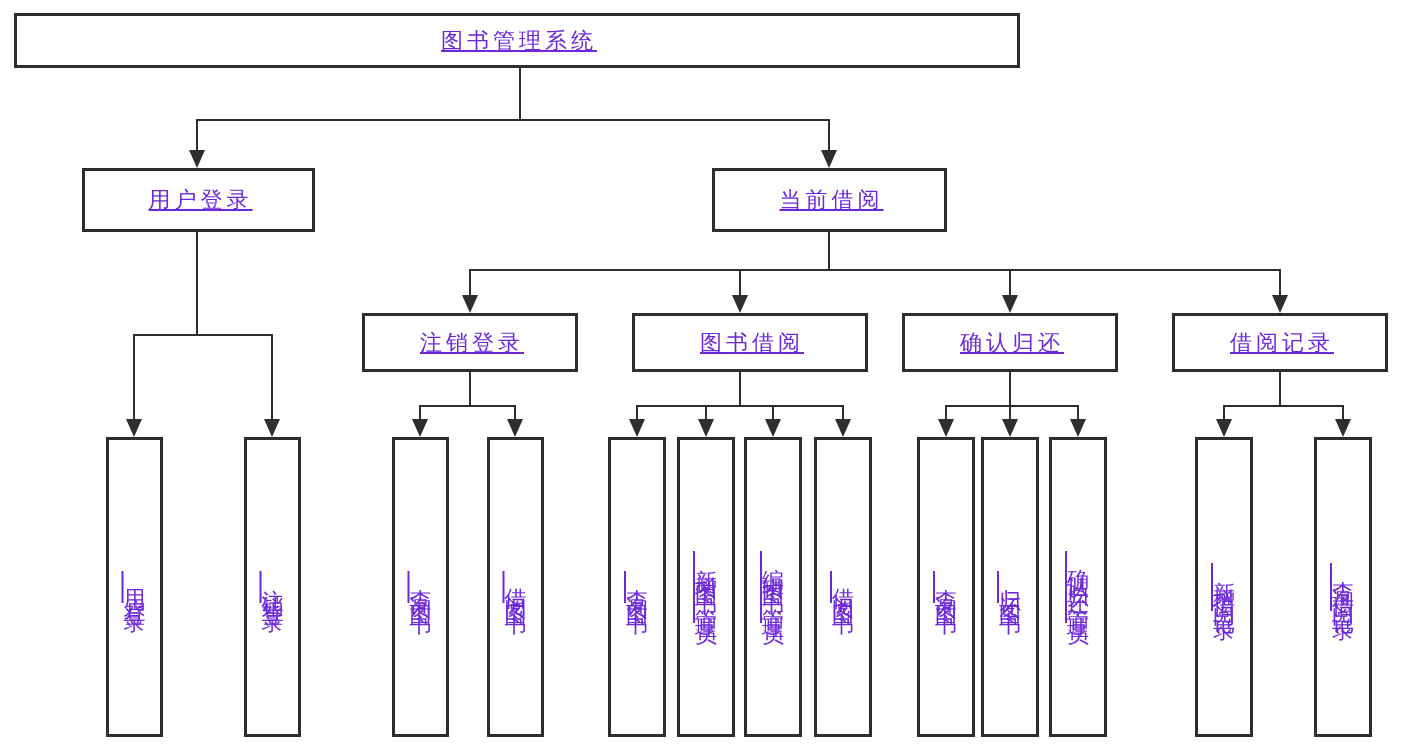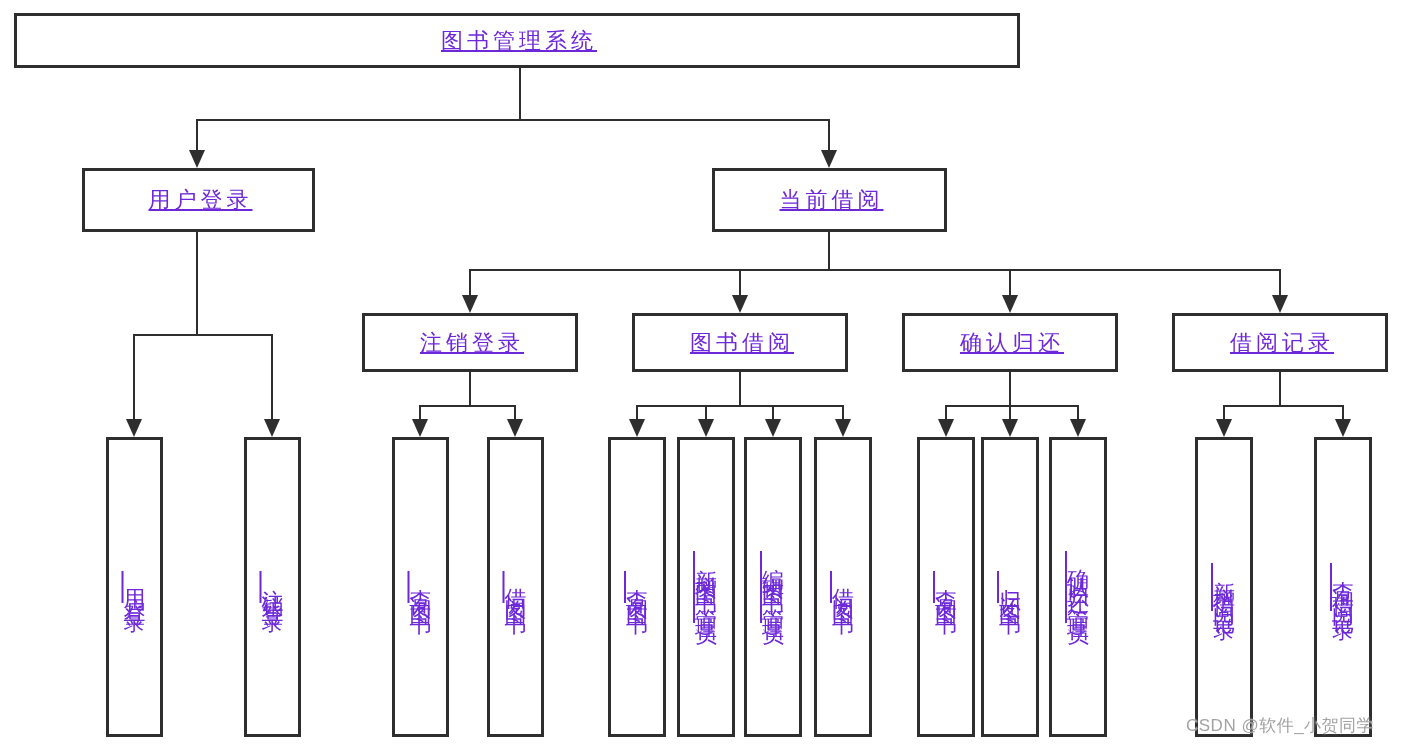--- a/index.html
+++ b/index.html
@@ -101,21 +101,21 @@
   <div class="vl" style="left:469px;top:270px;height:26px"></div>
   <div class="ar" style="left:462px;top:295px"></div>
   <div class="vl" style="left:739px;top:270px;height:26px"></div>
   <div class="ar" style="left:732px;top:295px"></div>
   <div class="vl" style="left:1009px;top:270px;height:26px"></div>
   <div class="ar" style="left:1002px;top:295px"></div>
   <div class="vl" style="left:1279px;top:270px;height:26px"></div>
   <div class="ar" style="left:1272px;top:295px"></div>
 
   <div class="node h" style="left:362px;top:313px;width:216px;height:59px">注销登录</div>
-  <div class="node h" style="left:632px;top:313px;width:216px;height:59px">图书借阅</div>
+  <div class="node h" style="left:632px;top:313px;width:236px;height:59px">图书借阅</div>
   <div class="node h" style="left:902px;top:313px;width:216px;height:59px">确认归还</div>
   <div class="node h" style="left:1172px;top:313px;width:216px;height:59px">借阅记录</div>
 
   <div class="vl" style="left:469px;top:372px;height:35px"></div>
   <div class="hl" style="left:419px;top:405px;width:97px"></div>
   <div class="vl" style="left:419px;top:406px;height:14px"></div>
   <div class="ar" style="left:412px;top:419px"></div>
   <div class="vl" style="left:514px;top:406px;height:14px"></div>
   <div class="ar" style="left:507px;top:419px"></div>
 
@@ -157,15 +157,14 @@
   <div class="node leaf" style="left:744px;top:437px;width:58px;height:300px">编辑图书（管理员）</div>
   <div class="node leaf" style="left:814px;top:437px;width:58px;height:300px">借阅图书</div>
 
   <div class="node leaf" style="left:917px;top:437px;width:58px;height:300px">查询图书</div>
   <div class="node leaf" style="left:981px;top:437px;width:58px;height:300px">归还图书</div>
   <div class="node leaf" style="left:1049px;top:437px;width:58px;height:300px">确认归还（管理员）</div>
 
   <div class="node leaf" style="left:1195px;top:437px;width:58px;height:300px">新增借阅记录</div>
   <div class="node leaf" style="left:1314px;top:437px;width:58px;height:300px">查询借阅记录</div>
 
-  <div class="watermark">CSDN @软件_小贺同学</div>
 
 </div>
 
 </body></html>

